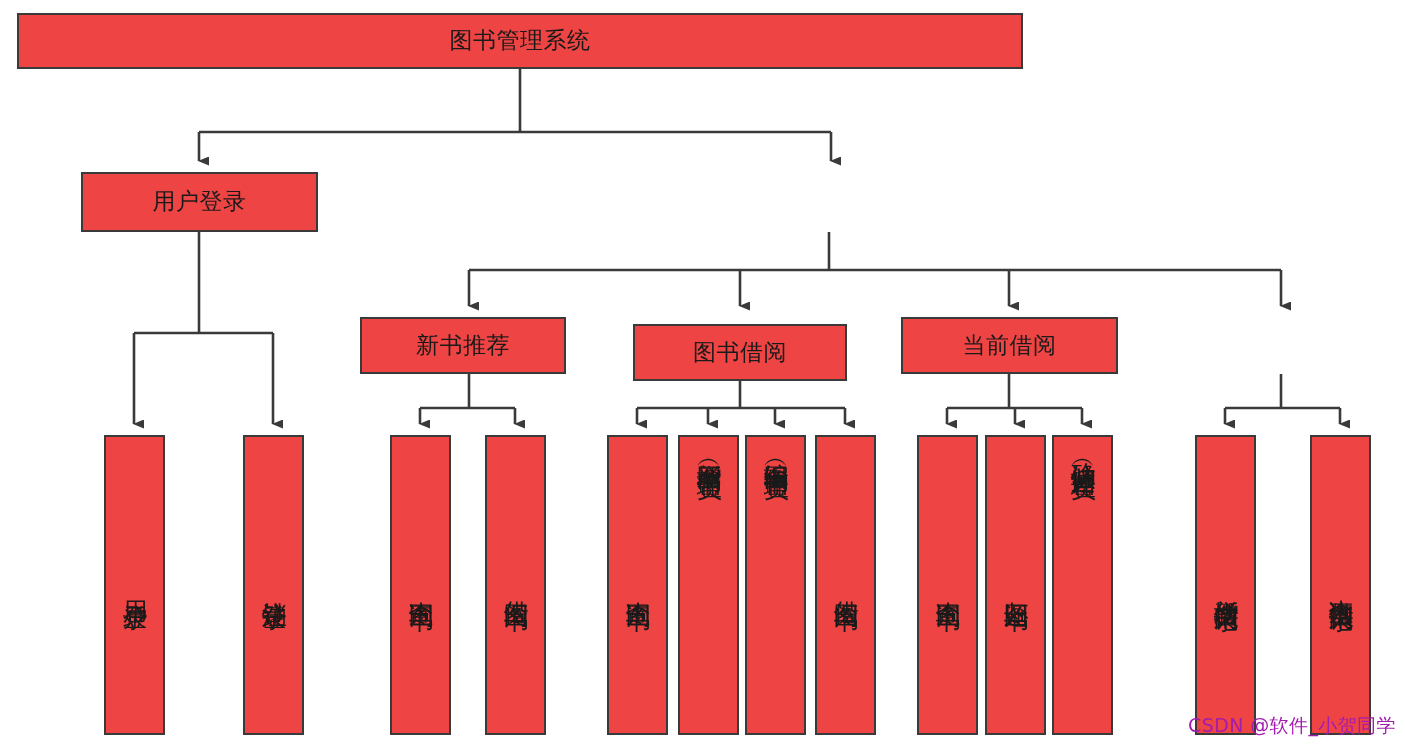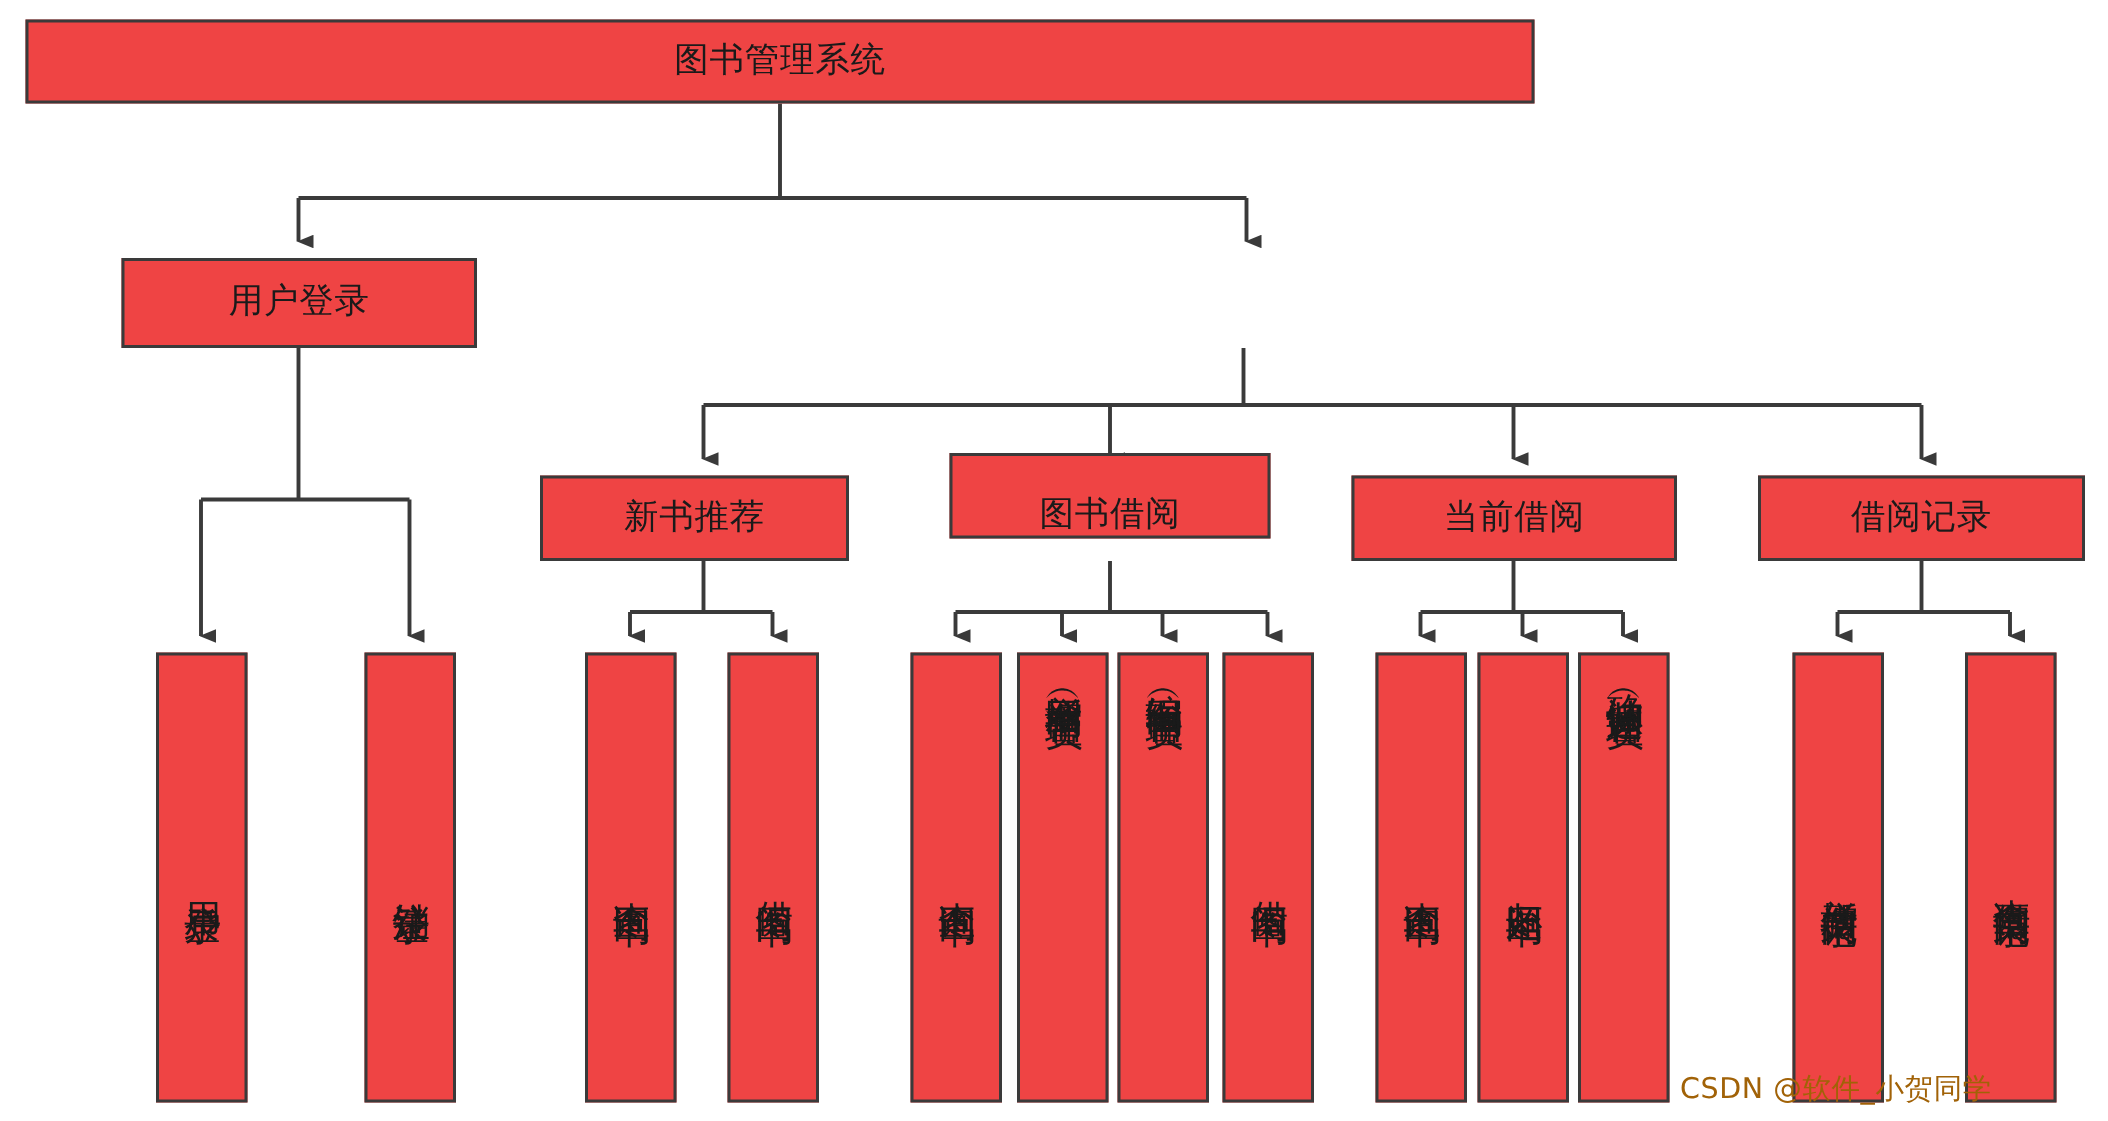--- a/index.html
+++ b/index.html
@@ -66,24 +66,24 @@
     letter-spacing: 2px;
     white-space: nowrap;
   }
   
   .node.vert.centered {
     align-items: center;
     padding-top: 0;
   }
   .watermark {
     position: absolute;
-    left: 1120px;
+    left: 1188px;
     top: 713px;
     font-size: 19px;
-    color: #a16207;
+    color: #a21caf;
     white-space: nowrap;
     letter-spacing: 0.4px;
   }
 </style>
 </head>
 <body>
 
 <div id="diagram-root">
 
   <svg class="connectors" viewBox="0 0 1405 747" xmlns="http://www.w3.org/2000/svg">
@@ -140,29 +140,26 @@
     <span class="node-label">图书管理系统</span>
   </div>
 
   <div class="node horiz" id="node-l1-0" style="left: 81px; top: 172px; width: 237px; height: 60px;">
     <span class="node-label">用户登录</span>
   </div>
 
   <div class="node horiz" id="node-l2-0" style="left: 360px; top: 317px; width: 206px; height: 57px;">
     <span class="node-label">新书推荐</span>
   </div>
-  <div class="node horiz" id="node-l2-1" style="left: 633px; top: 302px; width: 214px; height: 57px; align-items: flex-end;">
+  <div class="node horiz" id="node-l2-1" style="left: 633px; top: 324px; width: 214px; height: 57px;">
     <span class="node-label">图书借阅</span>
   </div>
   <div class="node horiz" id="node-l2-2" style="left: 901px; top: 317px; width: 217px; height: 57px;">
     <span class="node-label">当前借阅</span>
   </div>
-  <div class="node horiz" id="node-l2-3" style="left: 1172px; top: 317px; width: 218px; height: 57px;">
-    <span class="node-label">借阅记录</span>
-  </div>
 
   <div class="node vert centered" id="node-leaf-0" style="left: 104px; top: 435px; width: 61px; height: 300px;">
     <span class="node-label">用户登录</span>
   </div>
   <div class="node vert centered" id="node-leaf-1" style="left: 243px; top: 435px; width: 61px; height: 300px;">
     <span class="node-label">注销登录</span>
   </div>
   <div class="node vert centered" id="node-leaf-2" style="left: 390px; top: 435px; width: 61px; height: 300px;">
     <span class="node-label">查询图书</span>
   </div>

